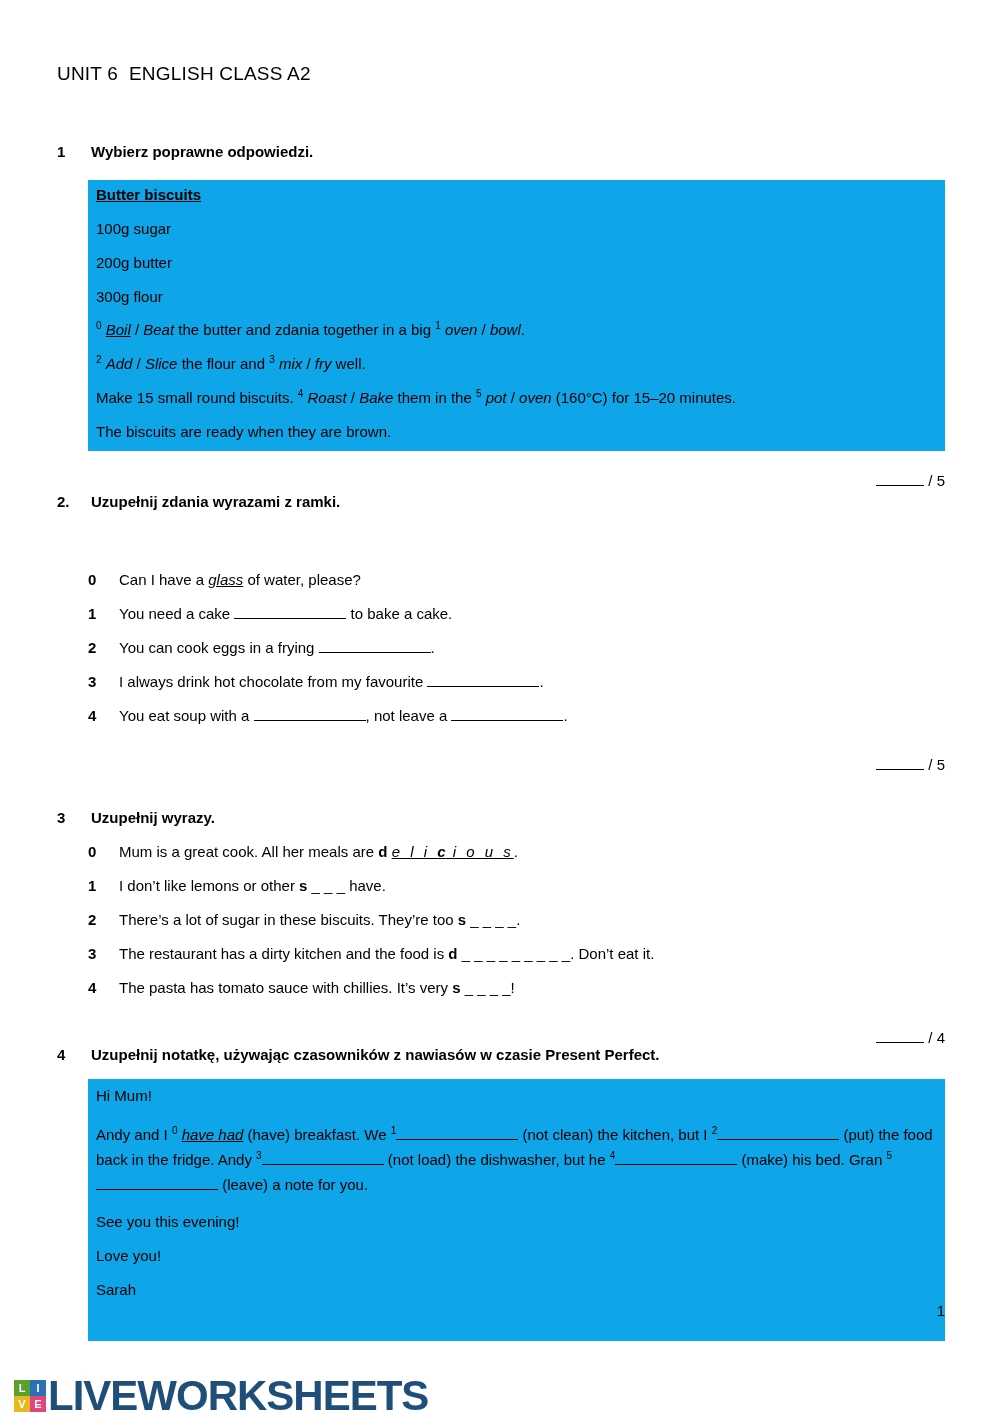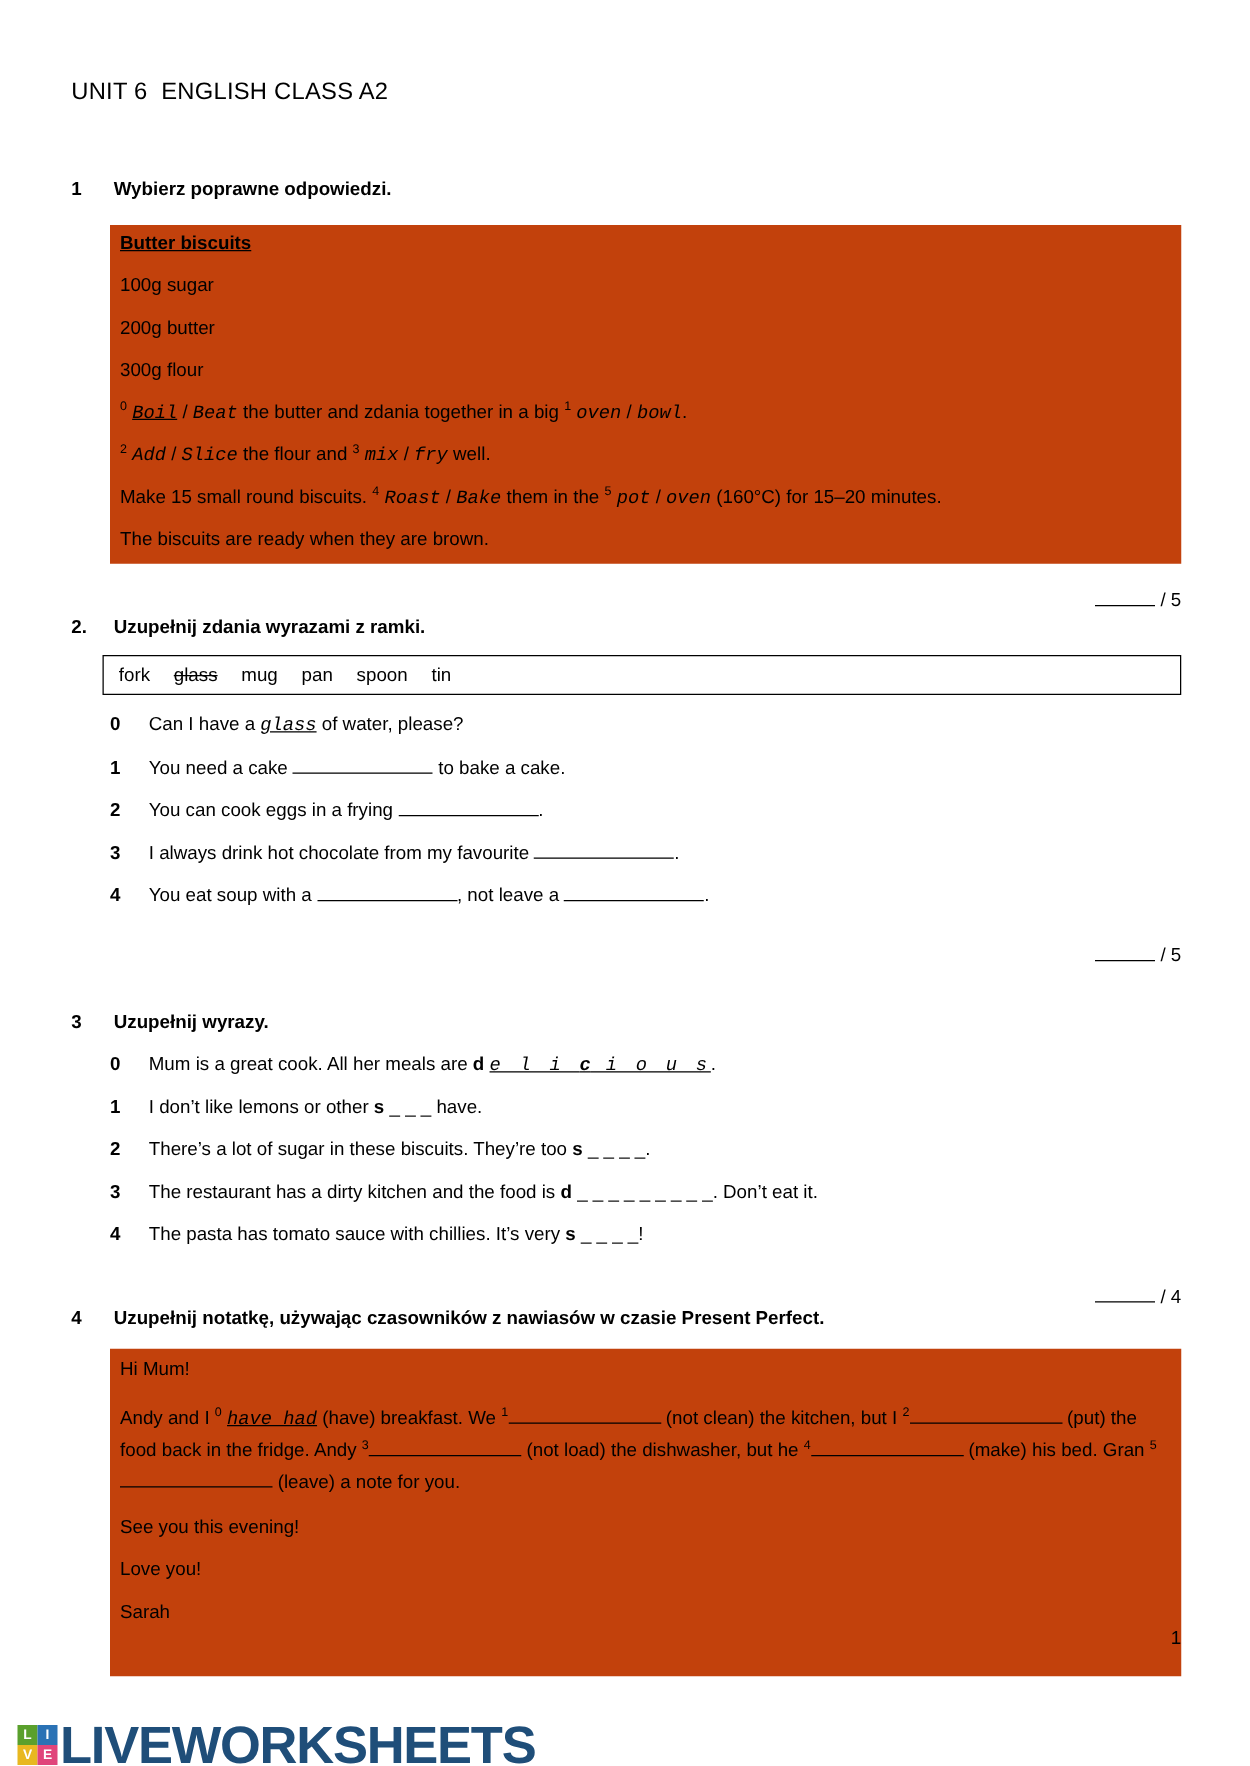--- a/index.html
+++ b/index.html
@@ -46,35 +46,35 @@
     flex: none;
   }
   .ex-title {
     font-weight: bold;
     font-size: 15px;
   }
 
   
   .shaded {
     position: absolute;
-    background: #c2410c;
+    background: #0ea5e9;
     box-sizing: border-box;
   }
   .shaded .line {
     font-size: 15px;
     line-height: 1.12;
   }
 
   .rec-title {
     font-weight: bold;
     text-decoration: underline;
     font-size: 15px;
   }
 
-  i.it { font-style: italic; font-family: Liberation Mono, monospace; }
+  i.it { font-style: italic; }
   .u { text-decoration: underline; }
   .b { font-weight: bold; }
   sup.sm {
     font-size: 10px;
     vertical-align: super;
     line-height: 0;
   }
   .strike { text-decoration: line-through; }
 
   
@@ -211,28 +211,20 @@
 
   <div class="score" style="right:55px; top:455px;">
     <span class="blank"></span><span>/ 5</span>
   </div>
 
   <div class="ex-head" style="left:57px; top:493px;">
     <span class="ex-num">2.</span>
     <span class="ex-title">Uzupełnij zdania wyrazami z ramki.</span>
   </div>
 
-  <div class="wordbank" style="left:82px; top:524px; width:863px; height:32px;">
-    <span class="w">fork</span>
-    <span class="w strike">glass</span>
-    <span class="w">mug</span>
-    <span class="w">pan</span>
-    <span class="w">spoon</span>
-    <span class="w">tin</span>
-  </div>
 
   <div class="qrow" style="left:88px; top:571px;">
     <span class="qn">0</span>
     <span><span>Can I have a </span><i class="it u">glass</i><span> of water, please?</span></span>
   </div>
 
   <div class="qrow" style="left:88px; top:605px;">
     <span class="qn">1</span>
     <span><span>You need a cake </span><span class="fill f1"></span><span> to bake a cake.</span></span>
   </div>

